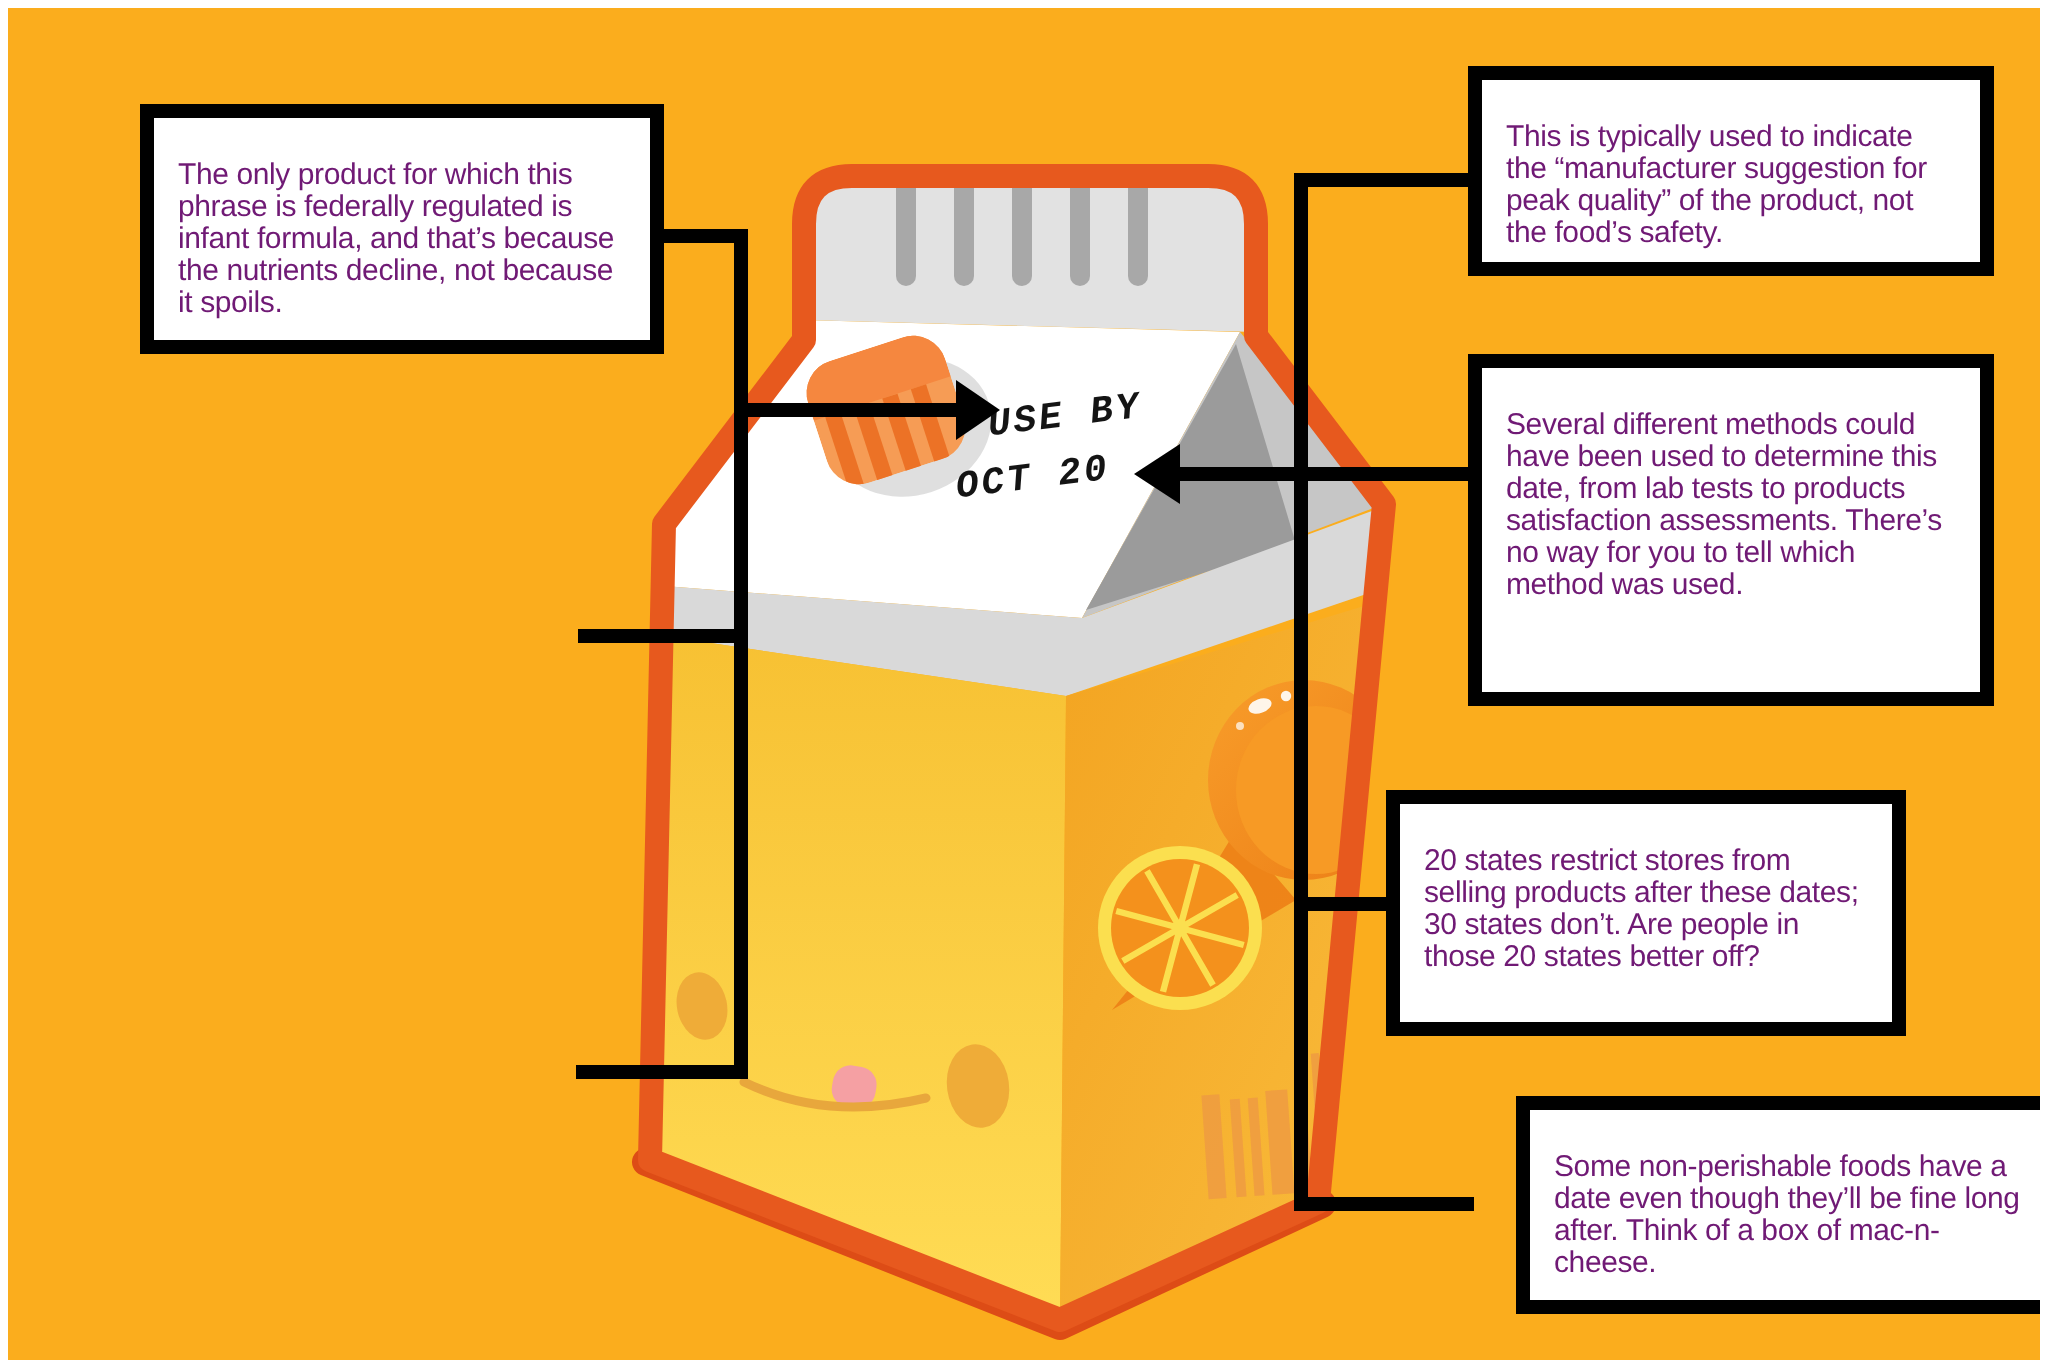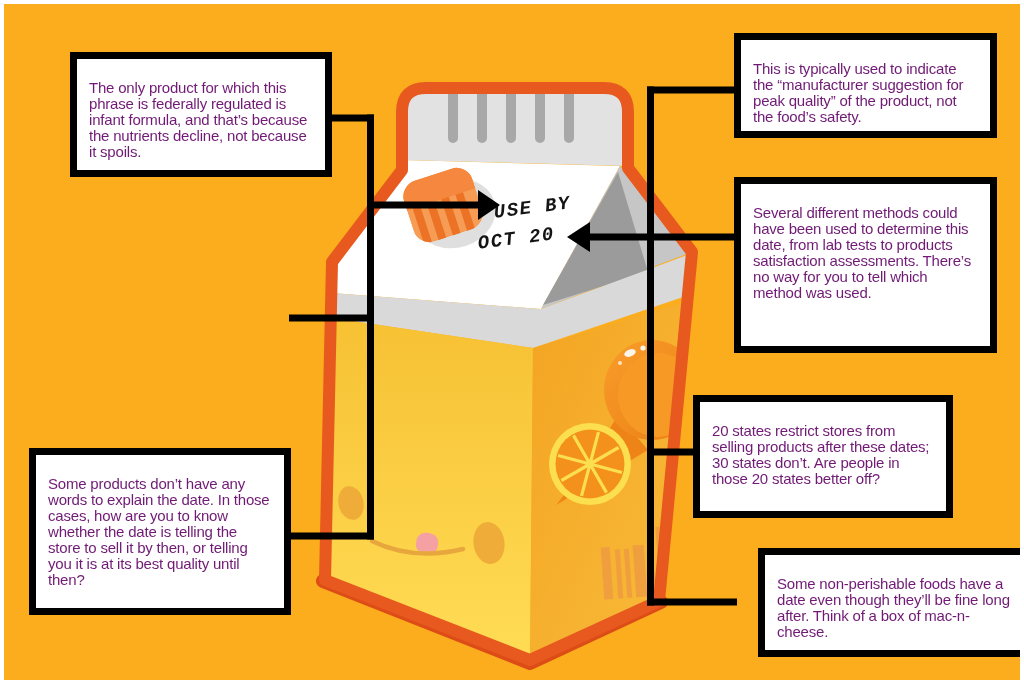--- a/index.html
+++ b/index.html
@@ -139,23 +139,20 @@
       <path d="M 647,452 H 737"></path>
       <path d="M 647,602 H 737"></path>
     </g>
     <polygon points="478,190 478,220 500,205" fill="#000000"></polygon>
     <polygon points="590,222 590,252 567,237" fill="#000000"></polygon>
   </svg>
 
   <div class="callout c1">
     <span>The only product for which this phrase is federally regulated is infant formula, and that’s because the nutrients decline, not because it spoils.</span>
   </div>
-  <div class="callout c3">
-    <span>Some products don’t have any words to explain the date. In those cases, how are you to know whether the date is telling the store to sell it by then, or telling you it is at its best quality until then?</span>
-  </div>
   <div class="callout c4">
     <span>This is typically used to indicate the “manufacturer suggestion for peak quality” of the product, not the food’s safety.</span>
   </div>
   <div class="callout c5">
     <span>Several different methods could have been used to determine this date, from lab tests to products satisfaction assessments. There’s no way for you to tell which method was used.</span>
   </div>
   <div class="callout c6">
     <span>20 states restrict stores from selling products after these dates; 30 states don’t. Are people in those 20 states better off?</span>
   </div>
   <div class="callout c7">

